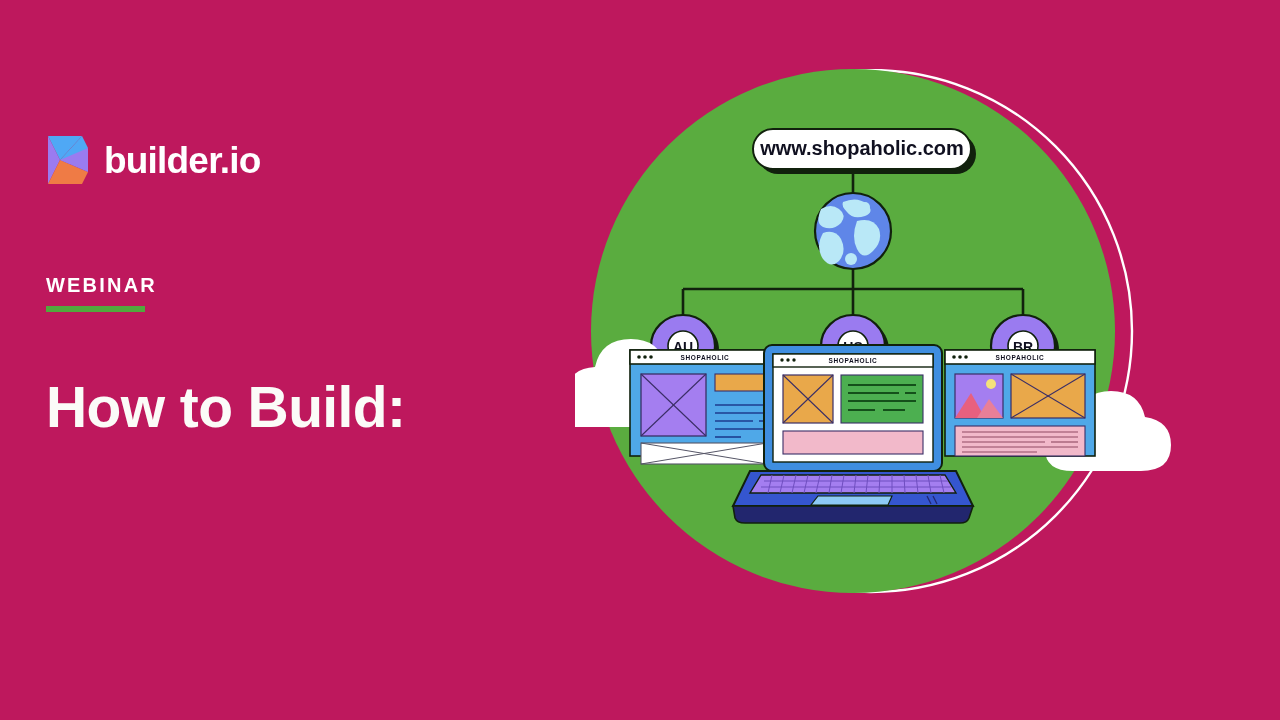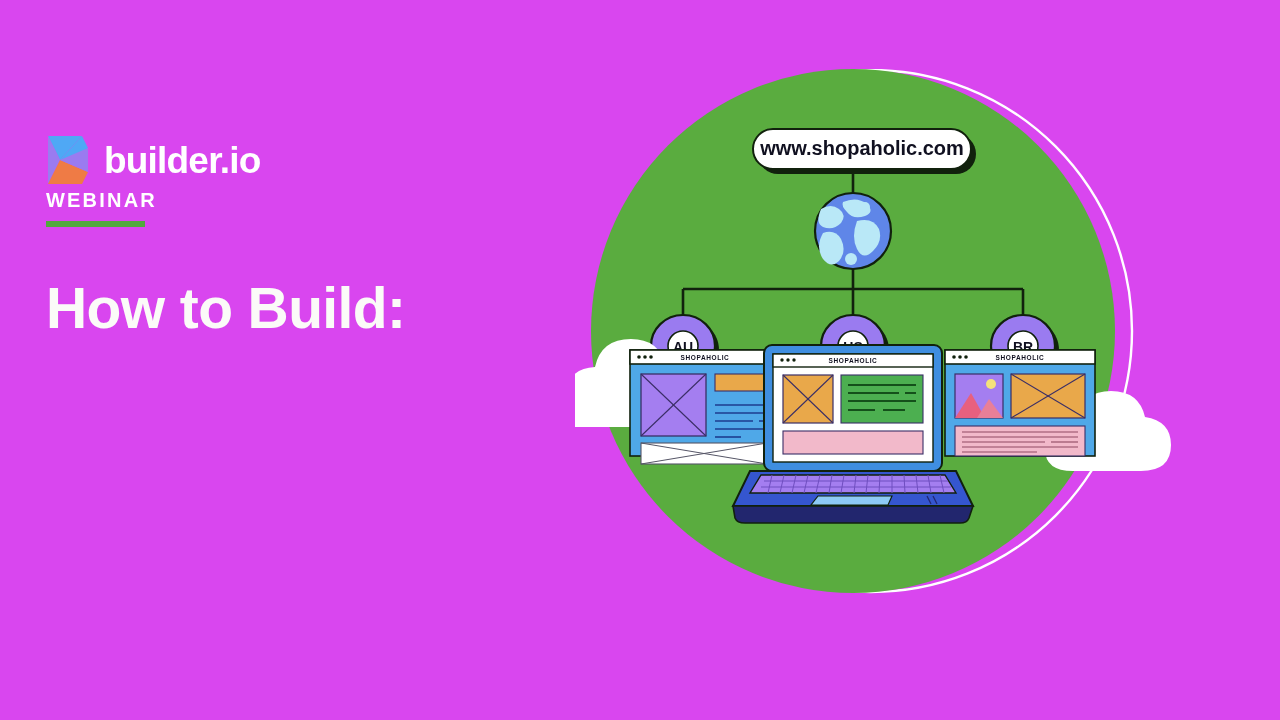--- a/index.html
+++ b/index.html
@@ -2,34 +2,34 @@
 <html><head>
 <meta charset="utf-8">
 <style>
   * { margin:0; padding:0; box-sizing:border-box; }
   html, body {
     width:1280px; height:720px;
     background:#0a0a1e;
     font-family:"Liberation Sans", sans-serif;
     overflow:hidden;
   }
-  .slide { position:relative; width:1280px; height:720px; background:#d946ef; }
+  .slide { position:relative; width:1280px; height:720px; background:#be185d; }
 
   
   .left-panel { position:absolute; left:46px; top:130px; width:520px; }
 
   .logo-row { display:flex; align-items:center; gap:14px; height:60px; }
   .logo-mark { width:44px; height:52px; flex:0 0 auto; }
   .logo-word { color:#ffffff; font-size:37px; font-weight:700; letter-spacing:-0.8px; line-height:1; }
 
-  .eyebrow-block { }
+  .eyebrow-block { margin-top:85px; }
   .eyebrow { color:#ffffff; font-size:20px; font-weight:700; letter-spacing:2.2px; line-height:1; }
   .eyebrow-rule { margin-top:11px; width:99px; height:6px; background:#52a83d; }
 
-  .title { margin-top:52px; color:#fbfbf8; font-size:57px; font-weight:700; line-height:1.03; letter-spacing:-0.6px; }
+  .title { margin-top:66px; color:#fbfbf8; font-size:57px; font-weight:700; line-height:1.03; letter-spacing:-0.6px; }
   .title-line { display:block; }
 
   
   .art { position:absolute; left:575px; top:69px; width:600px; height:545px; }
   .art svg { display:block; }
 </style>
 </head>
 <body>
 
 <div class="slide">

